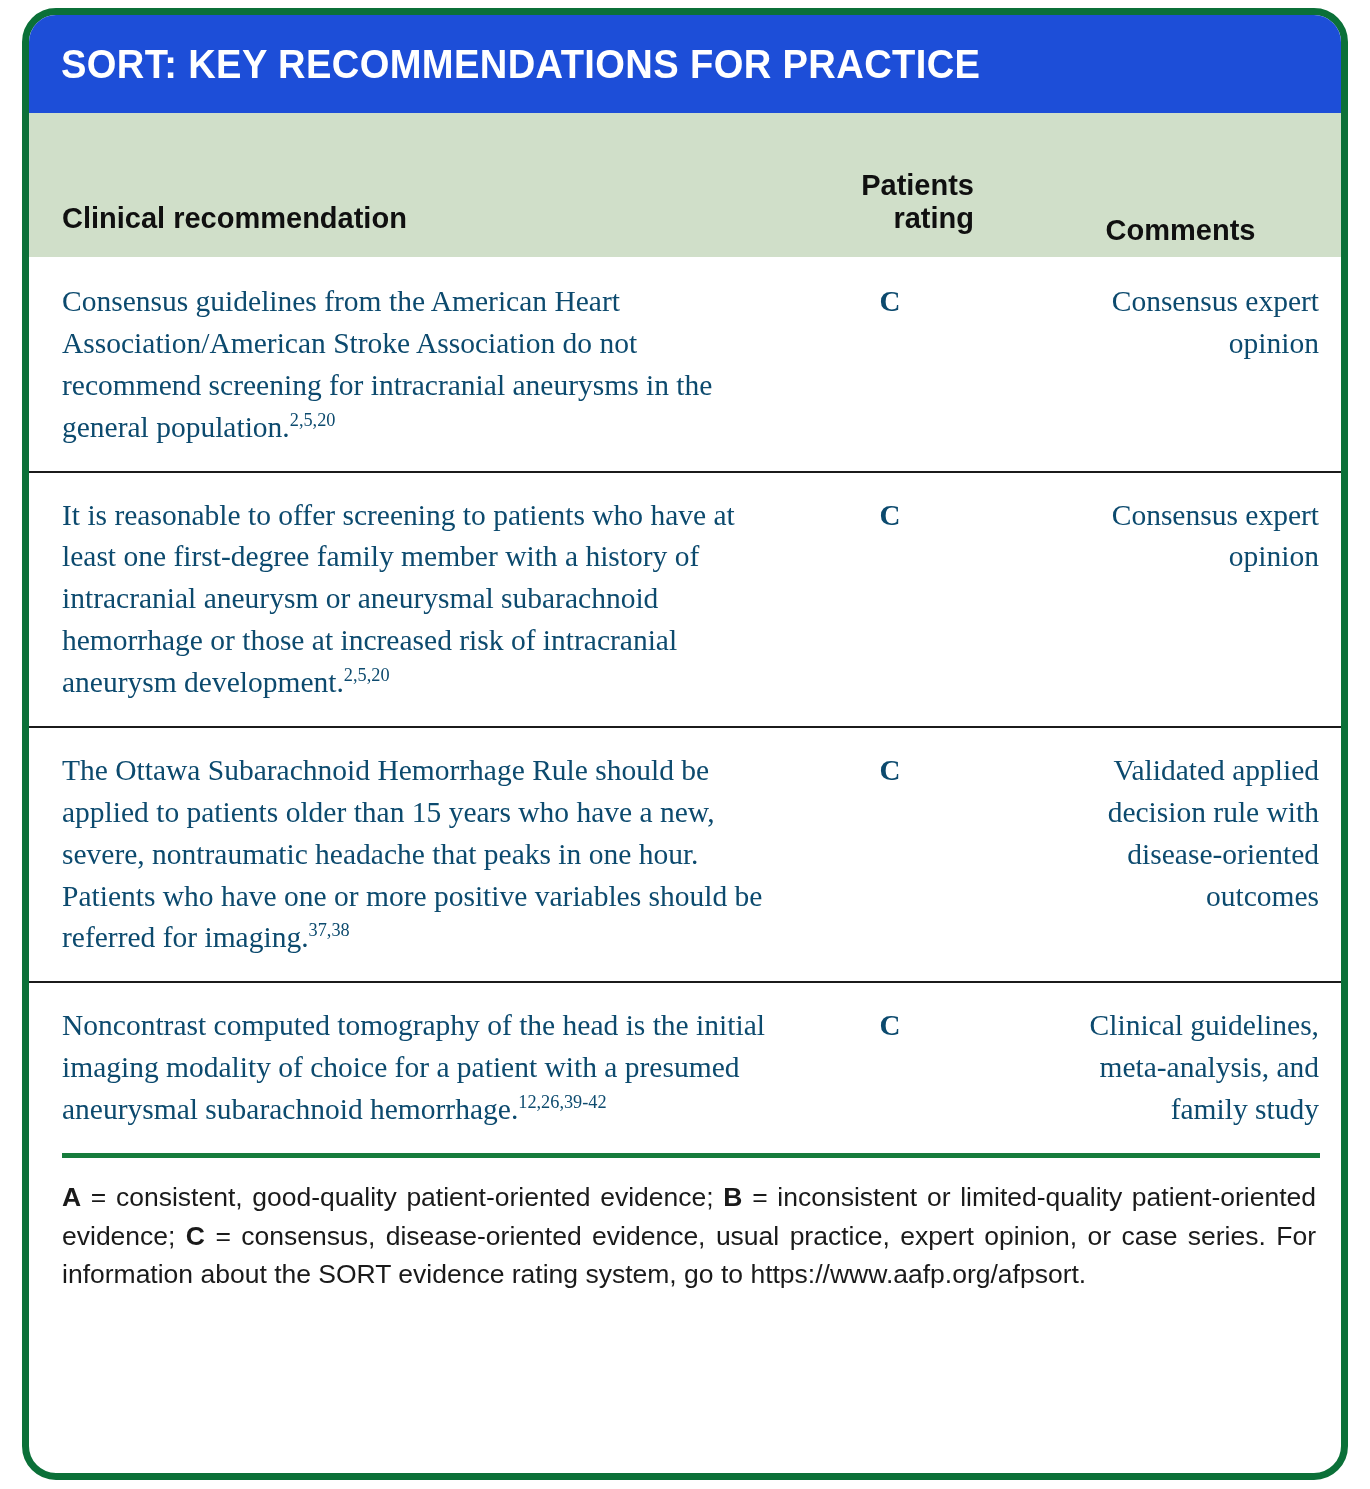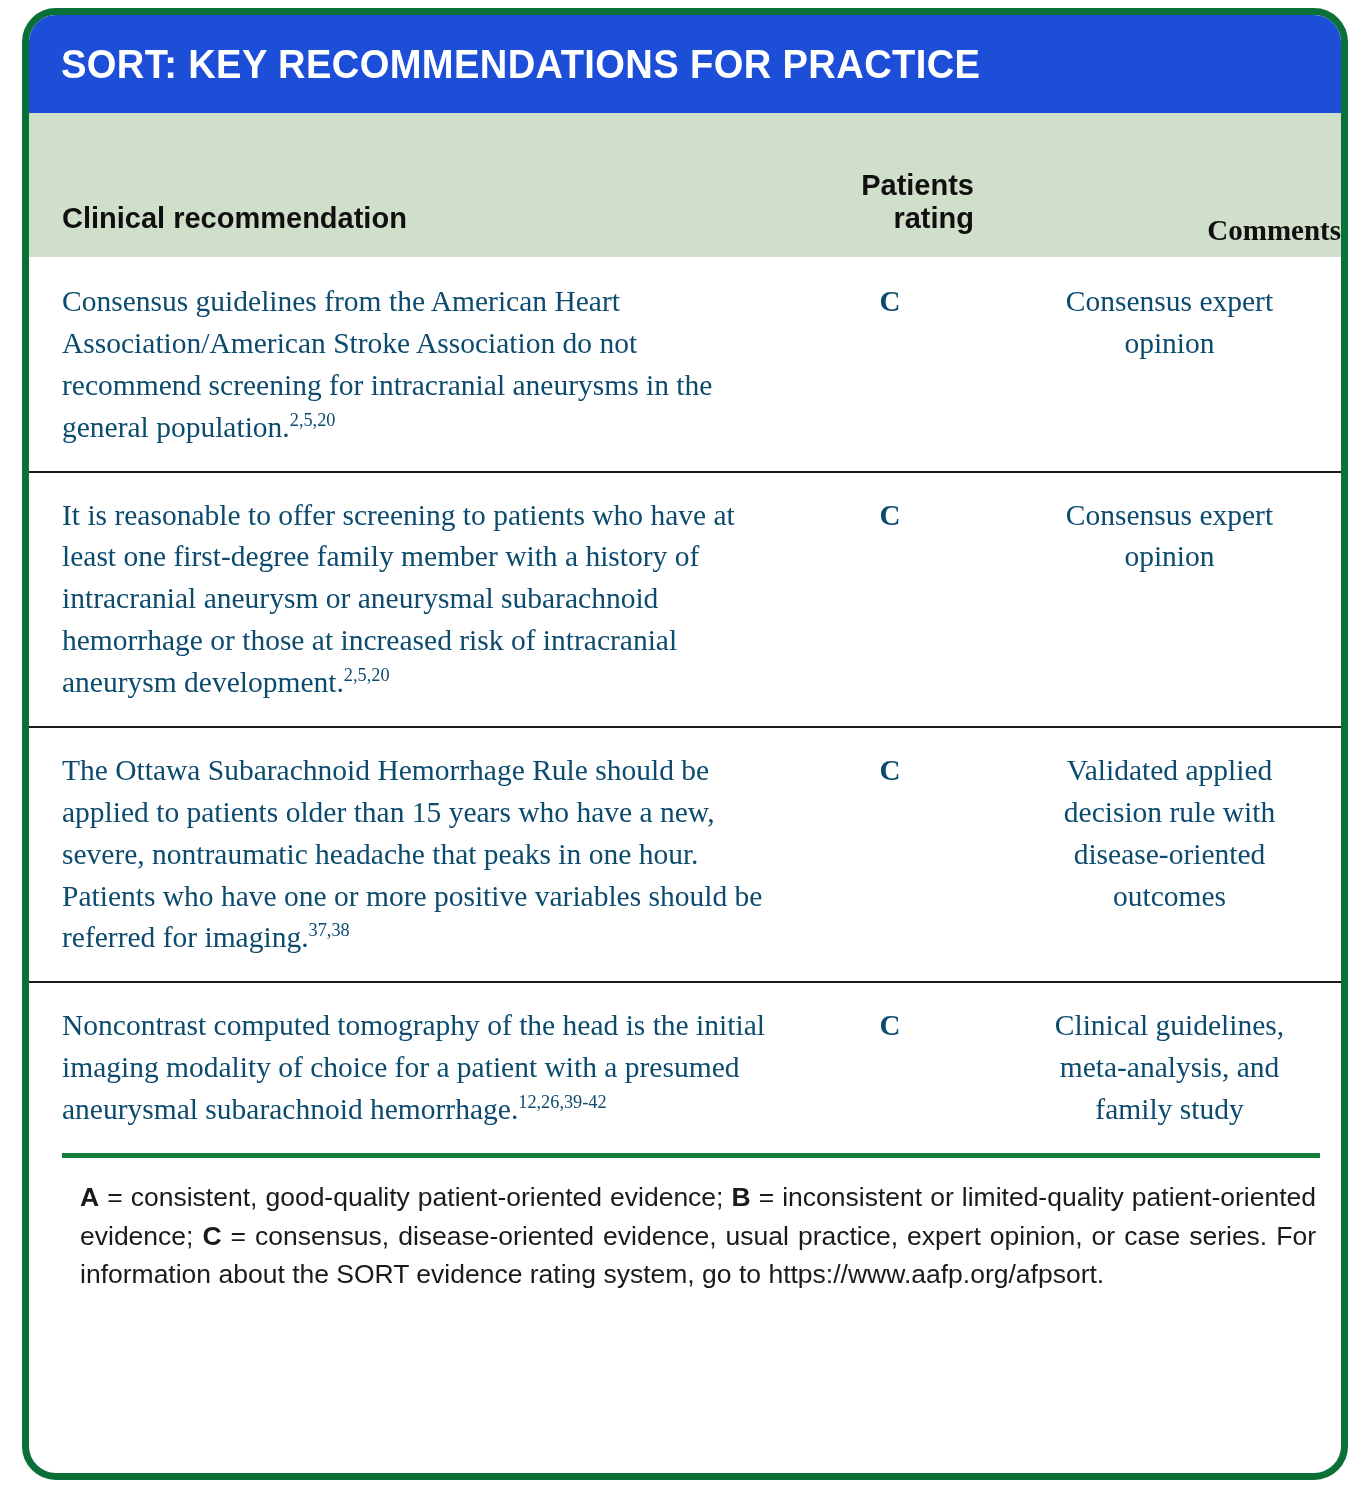--- a/index.html
+++ b/index.html
@@ -78,24 +78,23 @@
     padding-left: 33px;
     padding-bottom: 22px;
     margin-left: 19px;
   }
   th.h-rating {
     text-align: right;
     padding-right: 20px;
     padding-bottom: 22px;
   }
   th.h-comm {
-    text-align: right;
+    text-align: center;
     padding-left: 26px;
     padding-bottom: 10px;
-    font-family: Liberation Serif, serif;
   }
 
   
   tbody td {
     vertical-align: top;
     padding: 0;
     font-size: 29.5px;
     line-height: 1.42;
     color: #0c4a6e;
     font-family: Liberation Serif, serif;
@@ -108,21 +107,21 @@
     text-align: left;
   }
   td.cell-rating {
     padding: 22px 0 22px 0;
     text-align: center;
     font-weight: bold;
     font-size: 29px;
   }
   td.cell-comm {
     padding: 22px 22px 22px 26px;
-    text-align: center;
+    text-align: right;
   }
   tbody tr:first-child td { padding-top: 24px; }
 
   sup {
     font-size: 0.62em;
     vertical-align: super;
     line-height: 0;
   }
 
   
@@ -133,21 +132,20 @@
   }
 
   
   .footnote {
     padding: 20px 25px 0 33px;
     font-size: 26.5px;
     line-height: 1.46;
     color: #1a1a1a;
     text-align: justify;
     text-justify: inter-word;
-    margin-left: 18px;
   }
   .footnote b { font-weight: bold; }
 </style>
 </head>
 <body>
 
 <div class="sort-card">
 
   <div class="title-bar">
     <div class="title-text">SORT: KEY RECOMMENDATIONS FOR PRACTICE</div>

